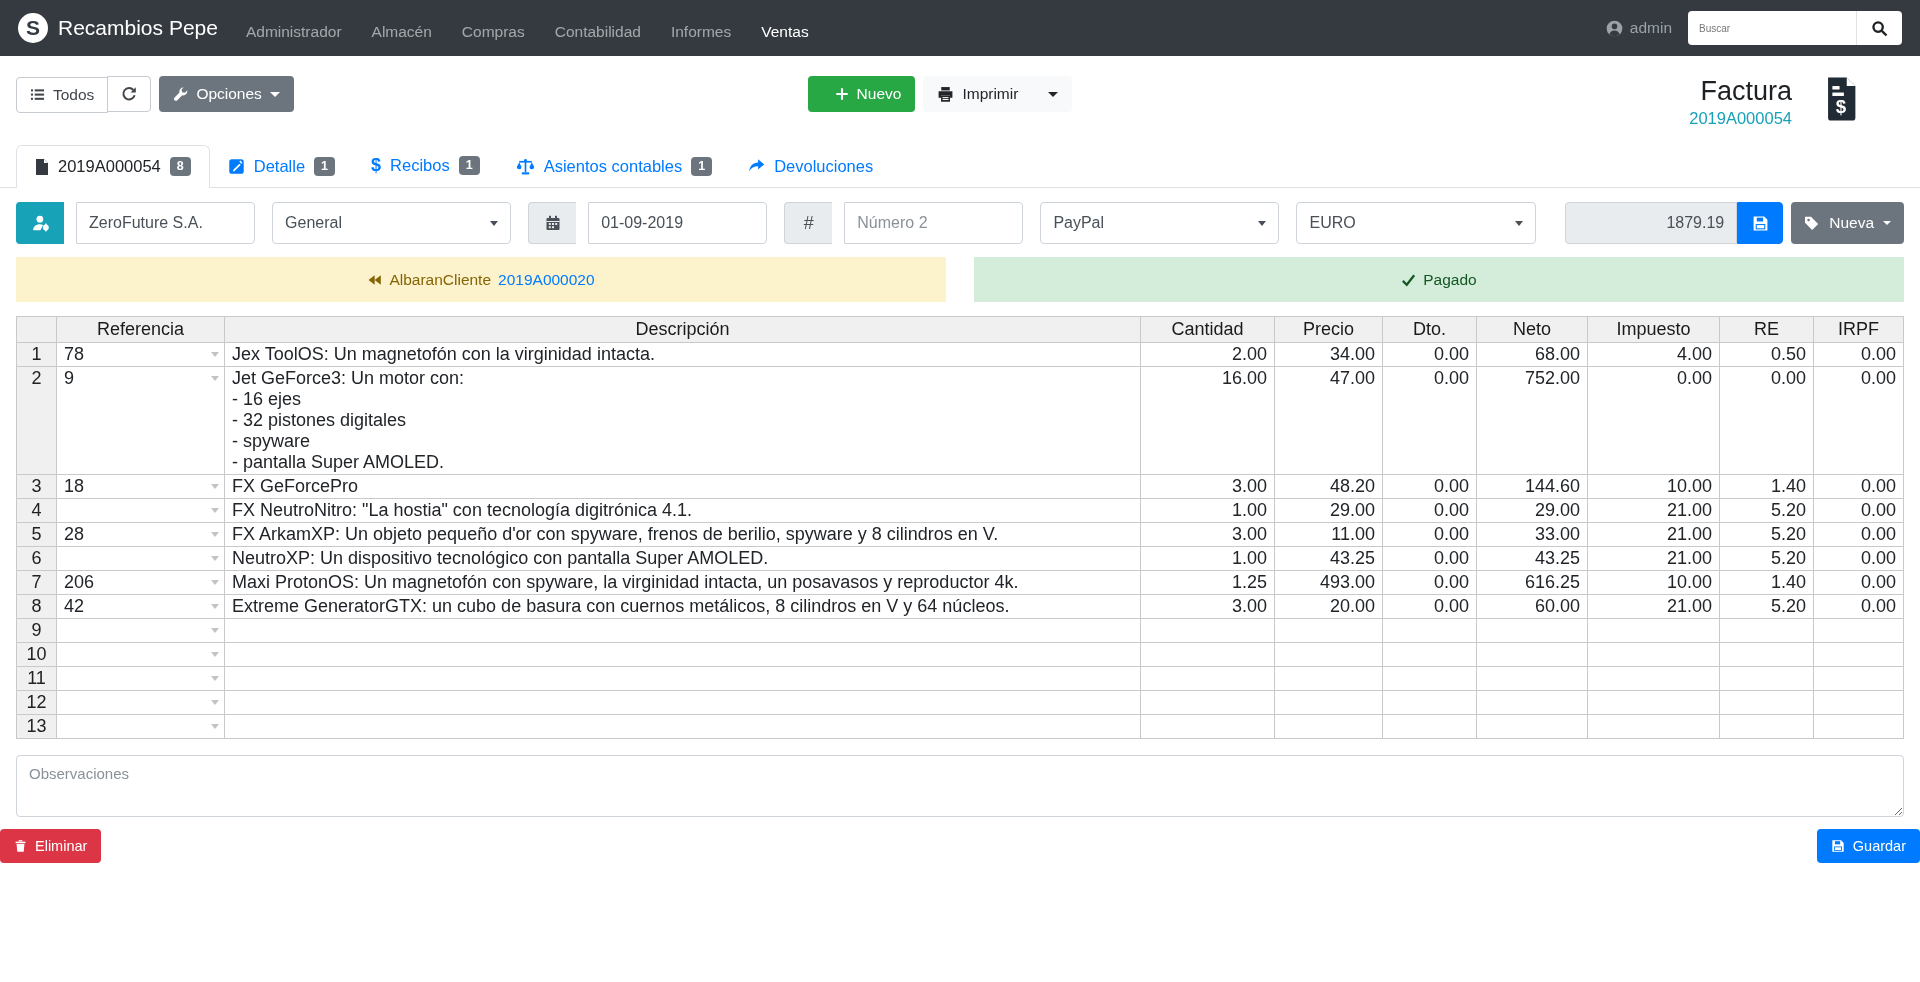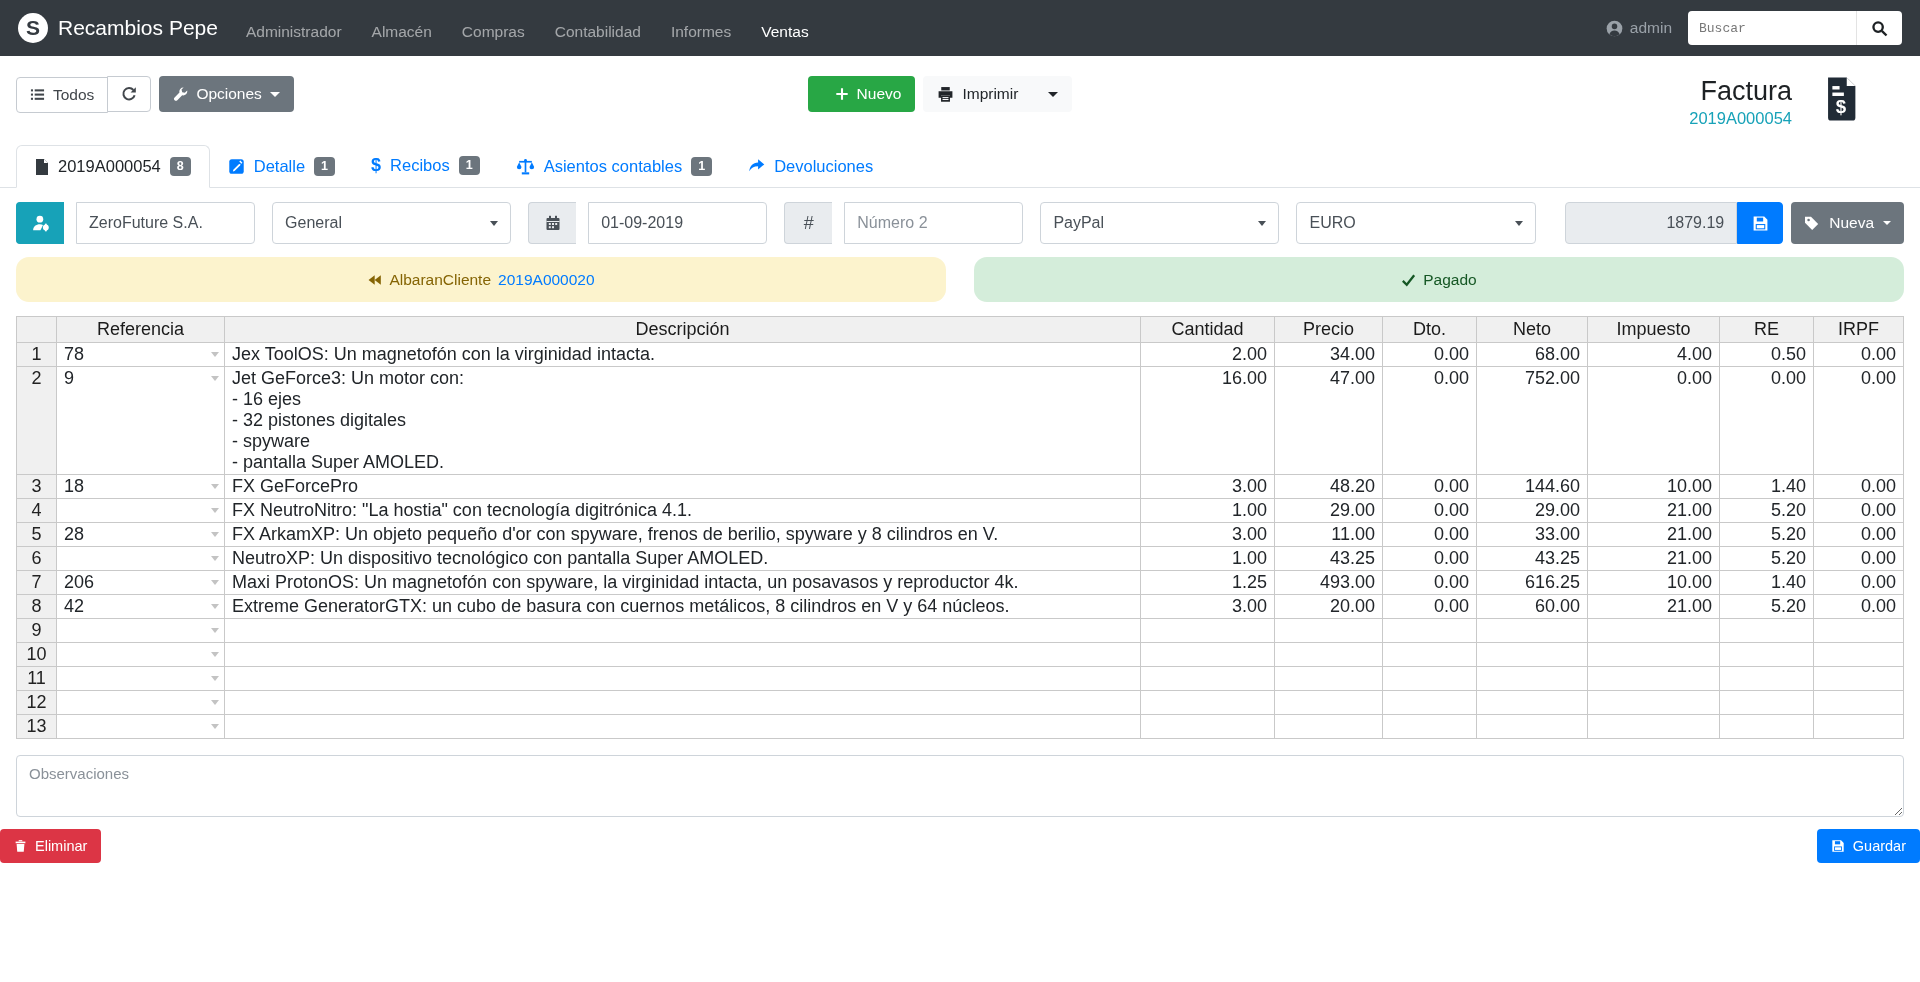--- a/index.html
+++ b/index.html
@@ -11,22 +11,22 @@
   .navbar { height:56px; background:#343a40; display:flex; align-items:center; padding:0 18px; }
   .brand { display:flex; align-items:center; gap:10px; color:#fff; font-size:21px; }
   .logo { width:30px; height:30px; border-radius:50%; background:#fff; color:#343a40;
           display:flex; align-items:center; justify-content:center; font-weight:bold; font-size:21px; }
   .nav-links { display:flex; margin-left:28px; gap:30px; font-size:15.5px; }
   .nav-link { color:rgba(255,255,255,.55); cursor:pointer;margin-top:8px; }
   .nav-link.active { color:#fff; }
   .nav-right { margin-left:auto; display:flex; align-items:center; gap:16px; }
   .nav-user { color:#9aa1a8; display:flex; align-items:center; gap:7px; font-size:15.5px; }
   .search-group { display:flex; height:34px; }
-  .search-input { width:168px; border:0; border-radius:4px 0 0 4px; padding:0 11px; font-size:13px;
-                  font-family:Liberation Mono, monospace; outline:none; }
+  .search-input { width:168px; border:0; border-radius:4px 0 0 4px; padding:0 11px; font-size:10px;
+                  font-family:Liberation Sans, sans-serif; outline:none; }
   .search-input::placeholder { color:#777; }
   .search-btn { width:46px; background:#fff; border:0; border-left:1px solid #e3e3e3;
                 border-radius:0 4px 4px 0; display:flex; align-items:center; justify-content:center; cursor:pointer; }
 
   
   .toolbar { display:flex; align-items:flex-start; padding:20px 16px 0; }
   .tb-left { flex:1; display:flex; align-items:center; }
   .tb-center { display:flex; align-items:center; gap:8px; }
   .tb-right { flex:1; display:flex; justify-content:flex-end; align-items:flex-start; gap:26px; padding-right:40px; }
   .btn { display:inline-flex; align-items:center; gap:8px; height:36px; padding:0 13px;
@@ -73,21 +73,21 @@
                       border-top:5px solid #495057; }
   .control.total { background:#e9ecef; justify-content:flex-end; text-align:right; color:#495057; }
   .btn-save-sm { width:46px; flex:0 0 46px; background:#007bff; border:1px solid #007bff;
                  border-radius:0 4px 4px 0; color:#fff; display:flex; align-items:center; justify-content:center; cursor:pointer; }
   .btn-nueva { background:#6c757d; color:#fff; border-radius:4px; margin-left:8px; padding:0 13px;
                display:flex; align-items:center; gap:9px; font-size:15.5px; cursor:pointer; border:0;
                font-family:"Liberation Sans",sans-serif; }
 
   
   .banners { display:flex; gap:28px; padding:13px 16px 0; }
-  .alert { flex:1; height:45px; border-radius:13px; display:flex; align-items:center; justify-content:center;
+  .alert { flex:1; height:45px; border-radius:0; display:flex; align-items:center; justify-content:center;
            gap:7px; font-size:15.5px; }
   .alert-warning { background:#fcf3cd; color:#856404; }
   .alert-warning a { color:#007bff; cursor:pointer;text-align:right; }
   .alert-success { background:#d4edda; color:#155724; }
 
   
   table.grid { border-collapse:collapse; table-layout:fixed; width:calc(100% - 32px);
                margin:14px 16px 16px; font-size:18px; }
   .grid th { background:#f0f0f0; border:1px solid #c9c9c9; font-weight:400; height:26px;
              text-align:center; color:#1b1b1b; }

